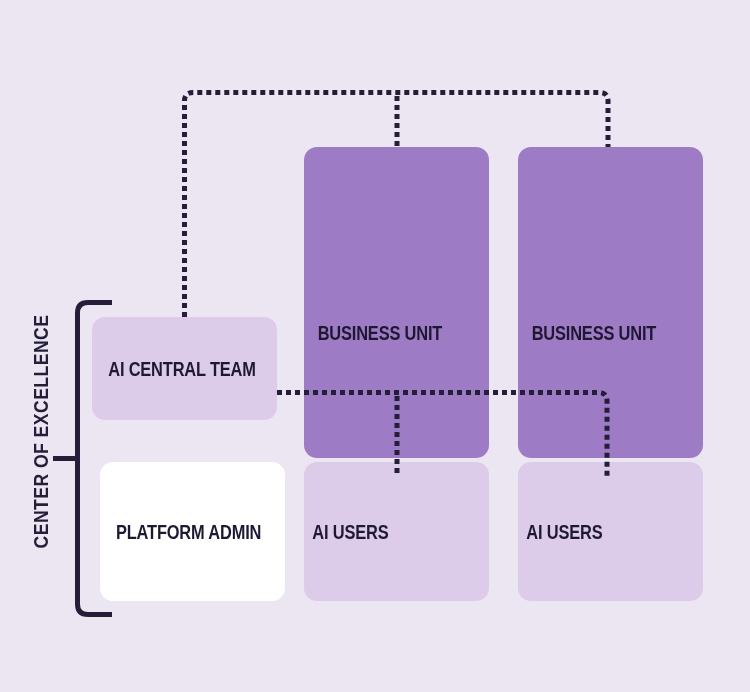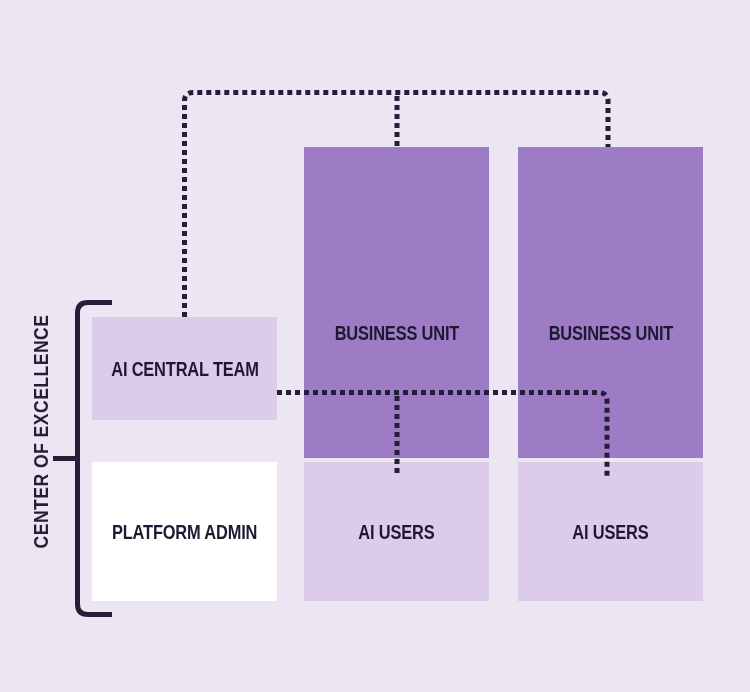--- a/index.html
+++ b/index.html
@@ -14,24 +14,23 @@
   html,body{background:#ffffff;}
   .canvas{
     position:relative;
     width:750px;height:692px;
     background:var(--bg);
     overflow:hidden;
     font-family:"Liberation Sans","DejaVu Sans",sans-serif;
   }
   .box{
     position:absolute;
-    border-radius:0;
+    border-radius:13px;
     display:flex;
     align-items:center;
-    justify-content:center;
   }
   .box .label{
     display:inline-block;
     font-weight:bold;
     font-size:20px;
     line-height:26px;
     color:var(--text);
     letter-spacing:-0.2px;
     transform:scaleX(0.82);
     transform-origin:center;
@@ -41,21 +40,21 @@
     background:var(--purple);
     align-items:flex-start;
   }
   .box.bu .label{margin-top:173px;}
   .box.lightbox{background:var(--light);}
   .box.whitebox{background:var(--white);}
 
   .bu1{left:304px;top:147px;width:185px;height:311px;}
   .bu2{left:518px;top:147px;width:185px;height:311px;}
   .act{left:92px;top:317px;width:185px;height:103px;}
-  .pad{left:92px;top:462px;width:185px;height:139px;}
+  .pad{left:100px;top:462px;width:185px;height:139px;}
   .au1{left:304px;top:462px;width:185px;height:139px;}
   .au2{left:518px;top:462px;width:185px;height:139px;}
 
   .overlay{
     position:absolute;left:0;top:0;width:750px;height:692px;
     pointer-events:none;
   }
   .coe-label{
     position:absolute;
     left:-69px;top:445px;

